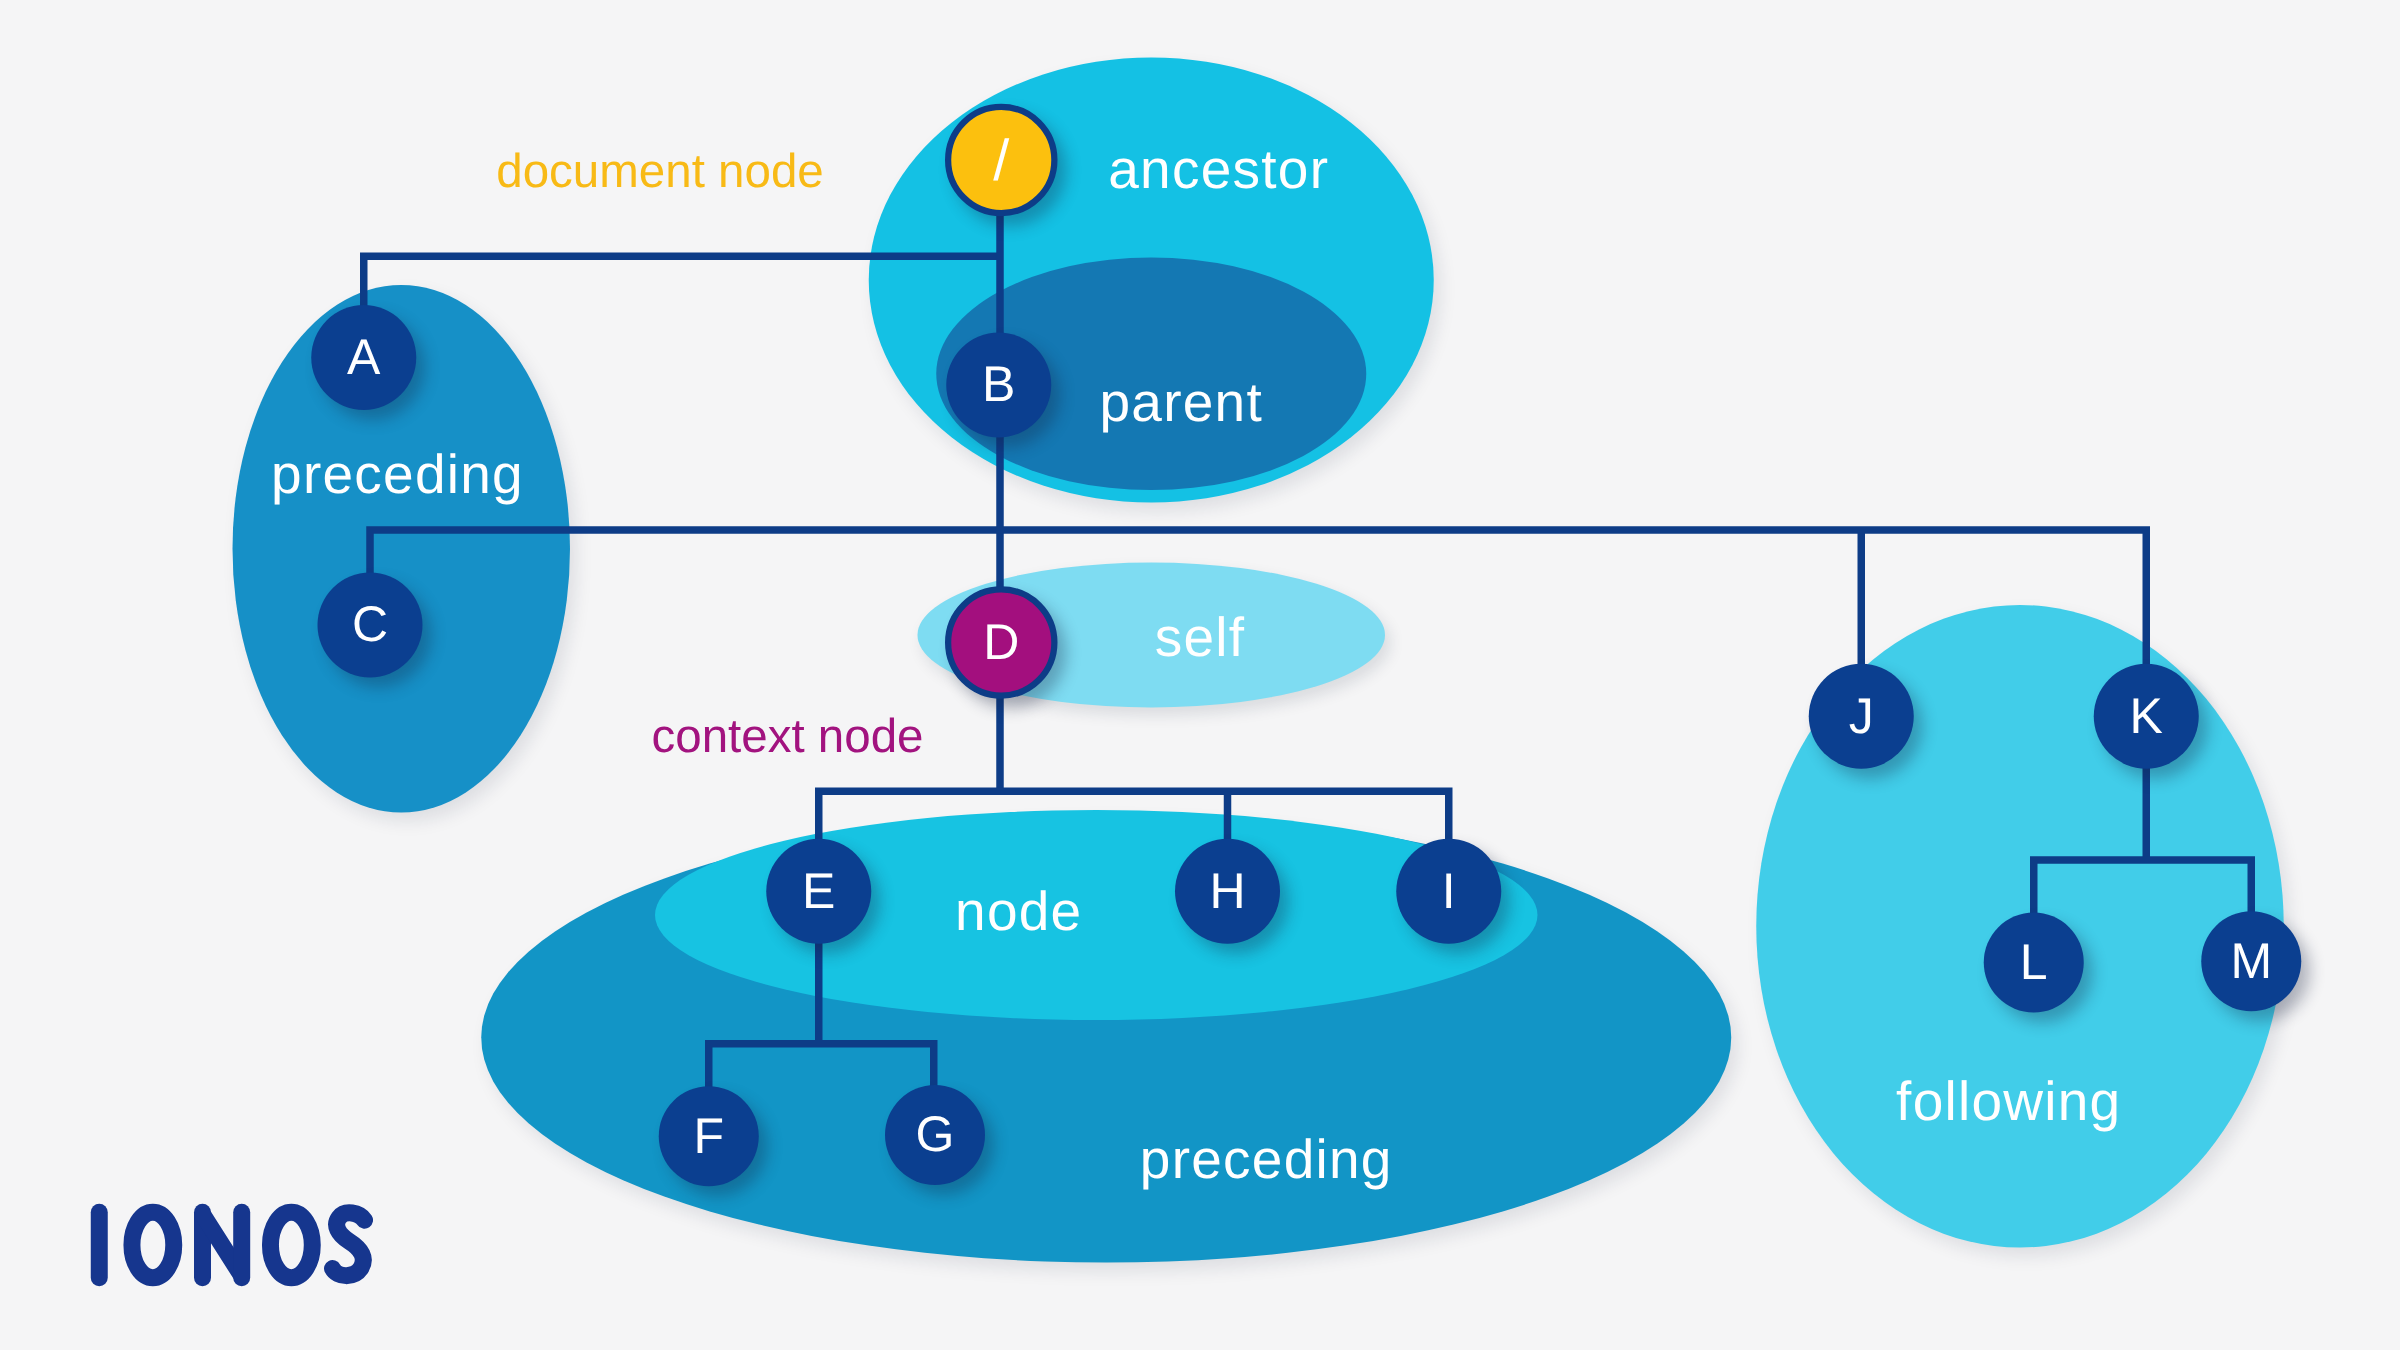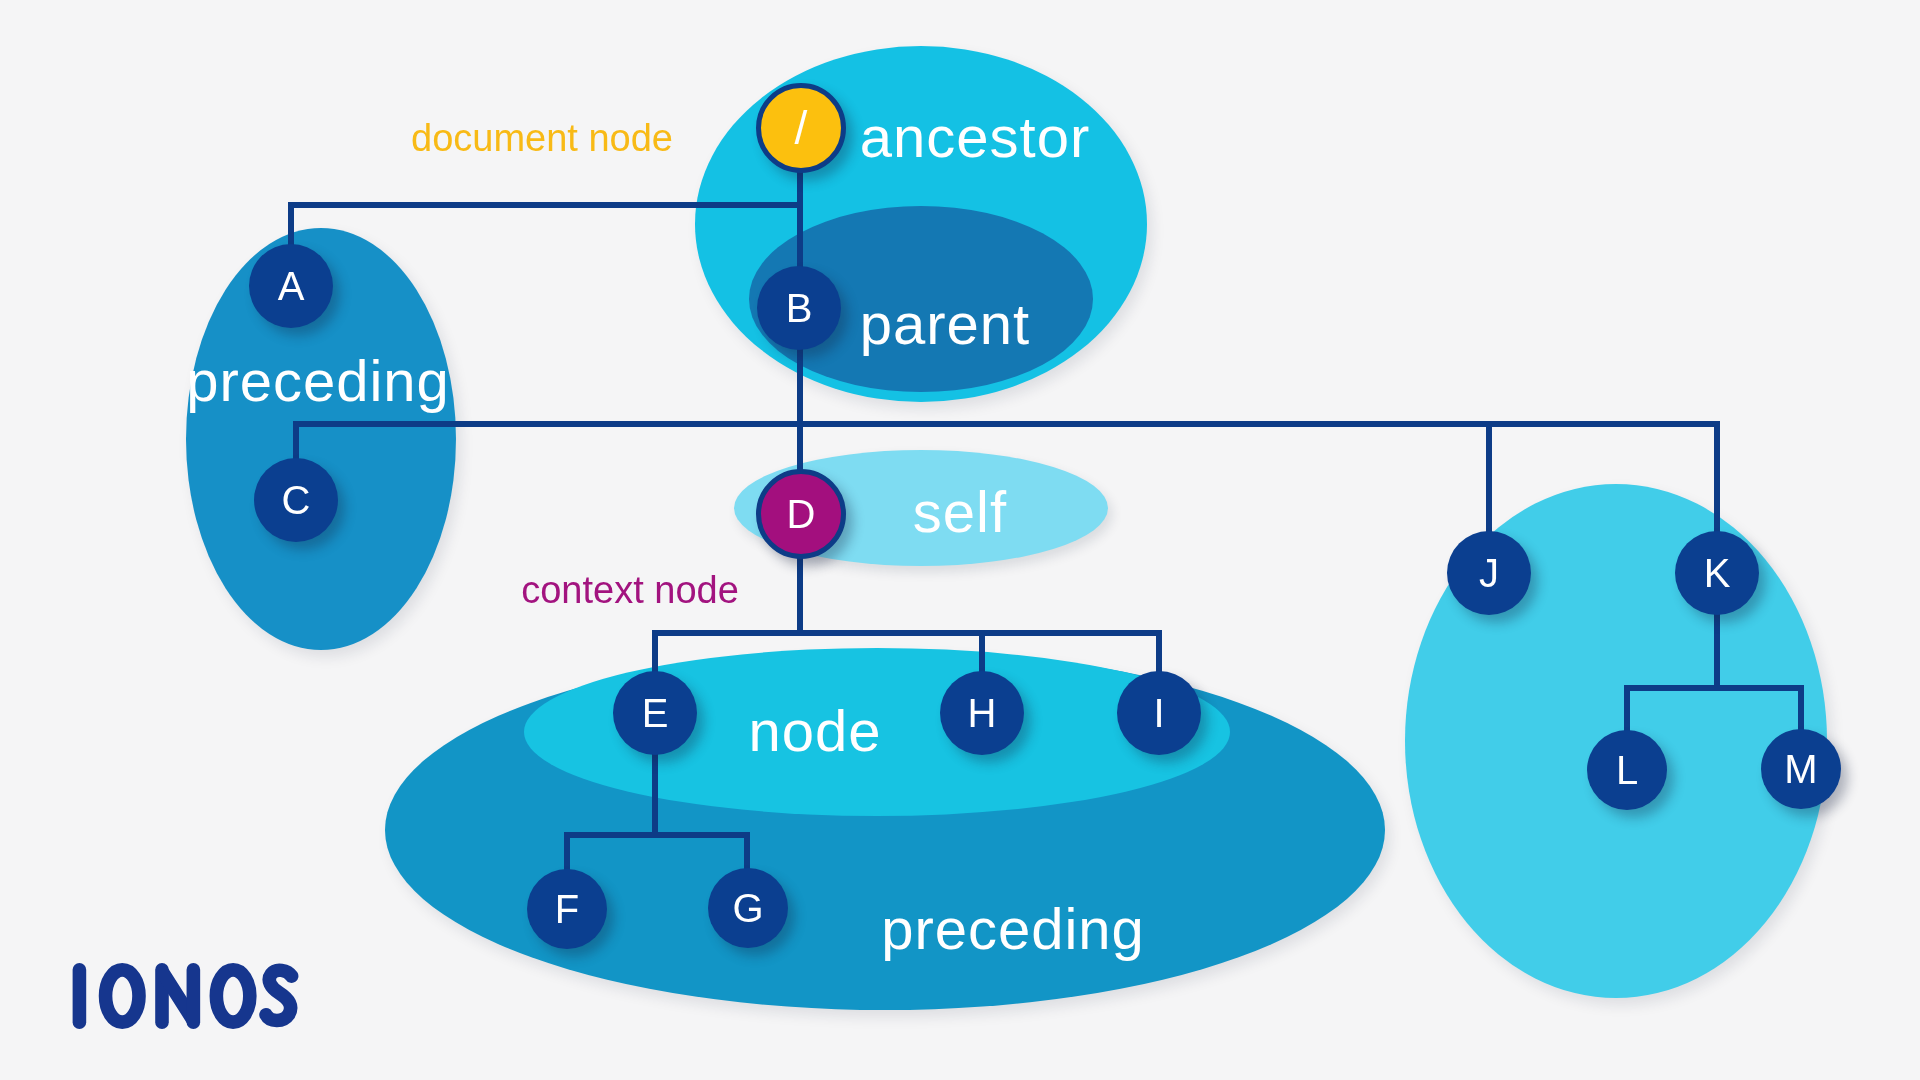--- a/index.html
+++ b/index.html
@@ -18,21 +18,21 @@
   .e-child      { left:524px;  top:648px; width:706px;  height:168px; background:#17c3e2; }
   .e-following  { left:1405px; top:484px; width:422px;  height:514px; background:#41cde9; box-shadow:5px 7px 14px rgba(20,30,60,.10); }
 
   
   svg.lines { position:absolute; left:0; top:0; z-index:2; }
   svg.lines path { fill:none; stroke:#0d3c87; stroke-width:6; stroke-linejoin:miter; }
 
   
   .rlabel {
     position:absolute; z-index:3; transform:translate(-50%,-50%);
-    color:#ffffff; font-size:58px; font-weight:300; letter-spacing:1px; white-space:nowrap;
+    color:#ffffff; font-size:44px; font-weight:300; letter-spacing:1px; white-space:nowrap;
   }
   
   .alabel {
     position:absolute; z-index:3; transform:translate(-50%,-50%);
     font-size:38px; font-weight:400; white-space:nowrap;
   }
   .a-doc { color:#f8ba16; }
   .a-ctx { color:#a2137f; }
 
   
@@ -87,22 +87,23 @@
     <path d="M1717 574 L1717 688"></path>
     <path d="M1627 770 L1627 688 L1801 688 L1801 770"></path>
   </svg>
 
   <div class="rlabel" style="left:975px;  top:136px;">ancestor</div>
   <div class="rlabel" style="left:945px;  top:323px;">parent</div>
   <div class="rlabel" style="left:318px;  top:380px;">preceding</div>
   <div class="rlabel" style="left:960px;  top:511px;">self</div>
   <div class="rlabel" style="left:815px;  top:730px;">node</div>
   <div class="rlabel" style="left:1013px; top:928px;">preceding</div>
+  <div class="rlabel" style="left:1607px; top:882px;">following</div>
 
-  <div class="alabel a-doc" style="left:528px; top:138px;margin-left:14px;">document node</div>
+  <div class="alabel a-doc" style="left:528px; top:138px;">document node</div>
   <div class="alabel a-ctx" style="left:630px; top:590px;">context node</div>
 
   <div class="node ringed n-slash" style="left:801px;  top:128px;">/</div>
   <div class="node" style="left:291px;  top:286px;">A</div>
   <div class="node" style="left:799px;  top:308px;">B</div>
   <div class="node" style="left:296px;  top:500px;">C</div>
   <div class="node ringed n-context" style="left:801px; top:514px;">D</div>
   <div class="node" style="left:655px;  top:713px;">E</div>
   <div class="node small" style="left:567px;  top:909px;">F</div>
   <div class="node small" style="left:748px;  top:908px;">G</div>

